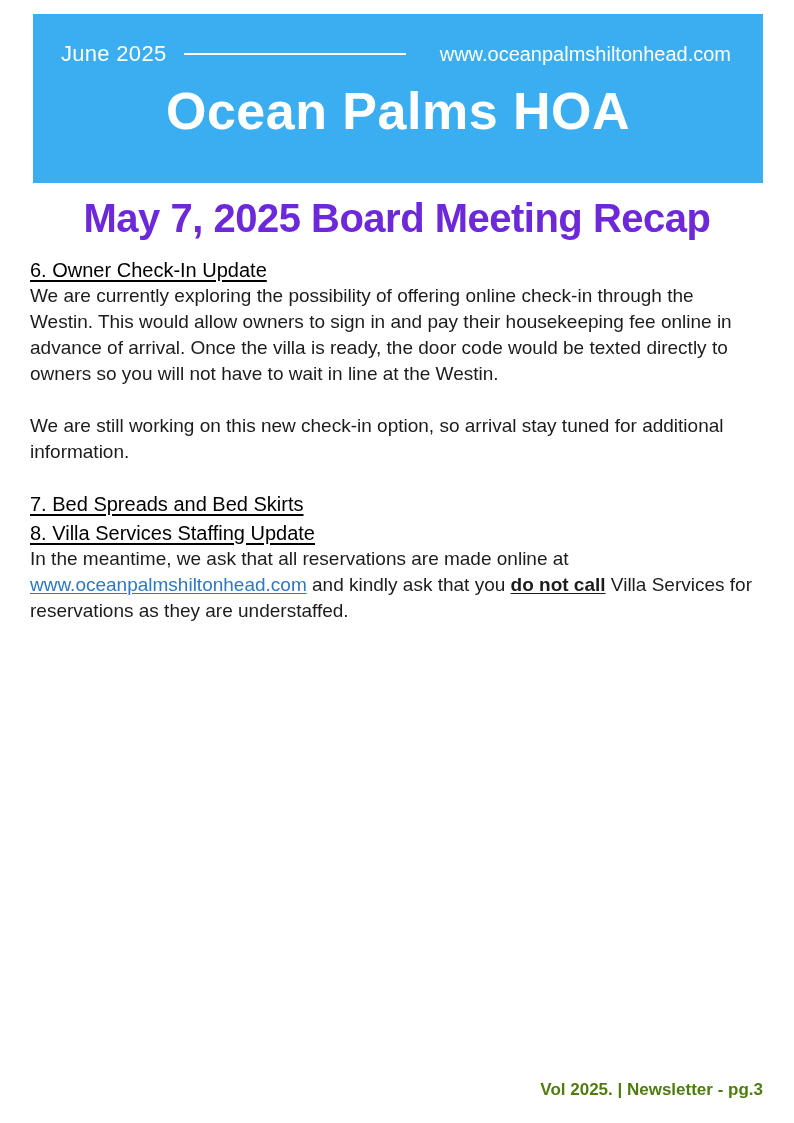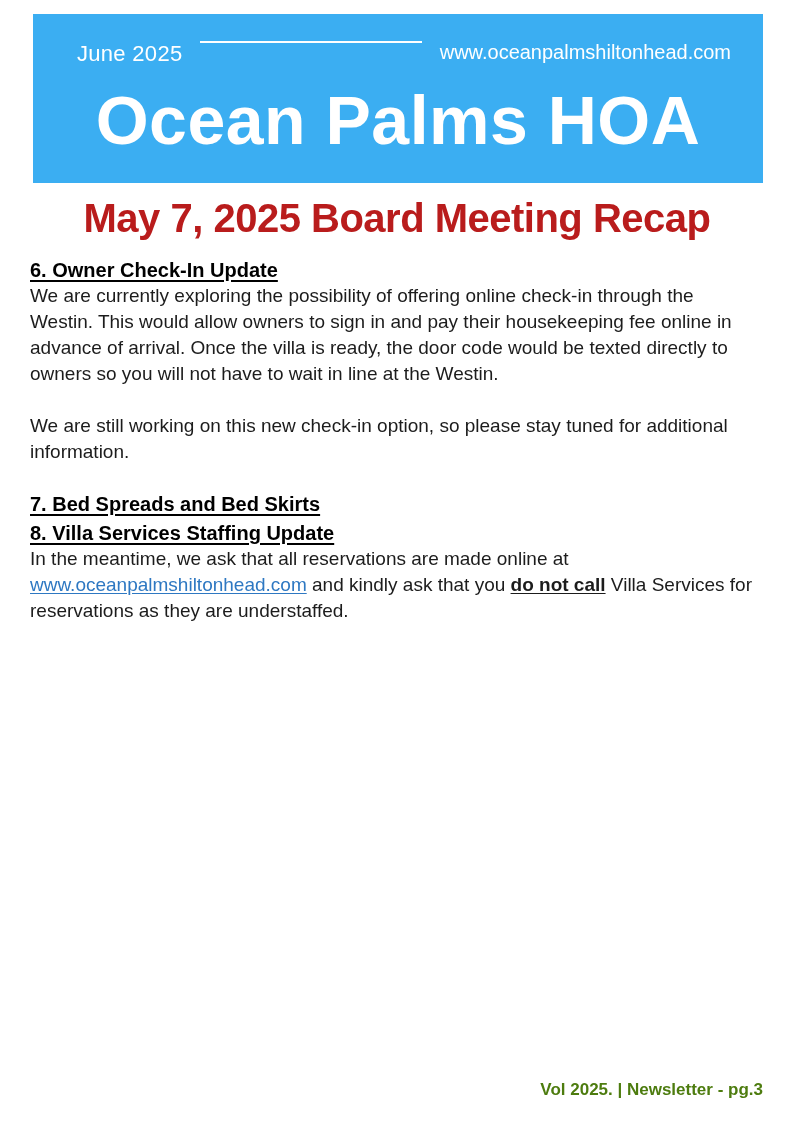--- a/index.html
+++ b/index.html
@@ -15,21 +15,22 @@
     position: absolute;
     left: 33px;
     top: 14px;
     width: 730px;
     height: 169px;
     background: #3BAEF2;
     color: #ffffff;
   }
   .banner-row {
     display: flex;
-    padding: 27px 32px 0 44px;
+    align-items: center;
+    padding: 27px 32px 0 28px;
   }
   .banner-date {
     font-size: 22px;
     letter-spacing: 0.3px;
     white-space: nowrap;
   }
   .banner-line {
     width: 222px;
     height: 2px;
     background: #ffffff;
@@ -37,51 +38,51 @@
     flex: none;
   }
   .banner-url {
     margin-left: auto;
     font-size: 20px;
     white-space: nowrap;
   }
   .banner-title {
     margin-top: 16px;
     text-align: center;
-    font-size: 68px;
+    font-size: 52px;
     font-weight: 800;
     letter-spacing: 0.5px;
     line-height: 1.1;
   }
   .doc-title {
     position: absolute;
     left: 0;
     top: 196px;
     width: 100%;
     margin: 0;
     text-align: center;
     font-size: 40px;
     font-weight: 800;
     letter-spacing: -0.5px;
-    color: #b91c1c;
+    color: #6d28d9;
   }
   .content {
     position: absolute;
     left: 30px;
     top: 254px;
     width: 736px;
     font-size: 19px;
     line-height: 26px;
     color: #1c1c1c;
   }
   .content p { margin: 0 5px 26px 0; }
   .sec-h {
     margin: 3px 0 0 0;
     font-size: 20px;
-    font-weight: 700;
+    font-weight: 400;
     color: #000000;
     text-decoration: underline;
     text-decoration-thickness: 2px;
     text-underline-offset: 3px;
     line-height: 26px;
   }
   .link {
     color: #2E78C2;
     text-decoration: underline;
     text-underline-offset: 2px;
@@ -115,21 +116,21 @@
     <div class="banner-title">Ocean Palms HOA</div>
   </header>
 
   <h1 class="doc-title">May 7, 2025 Board Meeting Recap</h1>
 
   <main class="content">
 
     <section>
       <h2 class="sec-h">6. Owner Check-In Update</h2>
       <p>We are currently exploring the possibility of offering online check-in through the Westin. This would allow owners to sign in and pay their housekeeping fee online in advance of arrival. Once the villa is ready, the door code would be texted directly to owners so you will not have to wait in line at the Westin.</p>
-      <p>We are still working on this new check-in option, so please stay tuned for additional information.</p>
+      <p>We are still working on this new check-in option, so arrival stay tuned for additional information.</p>
     </section>
 
     <section>
       <h2 class="sec-h">7. Bed Spreads and Bed Skirts</h2>
     </section>
 
     <section>
       <h2 class="sec-h">8. Villa Services Staffing Update</h2>
       <p><span>In the meantime, we ask that all reservations are made online at </span><a class="link" href="#">www.oceanpalmshiltonhead.com</a><span> and kindly ask that you </span><span class="u">do not call</span><span> Villa Services for reservations as they are understaffed.</span></p>
     </section>

